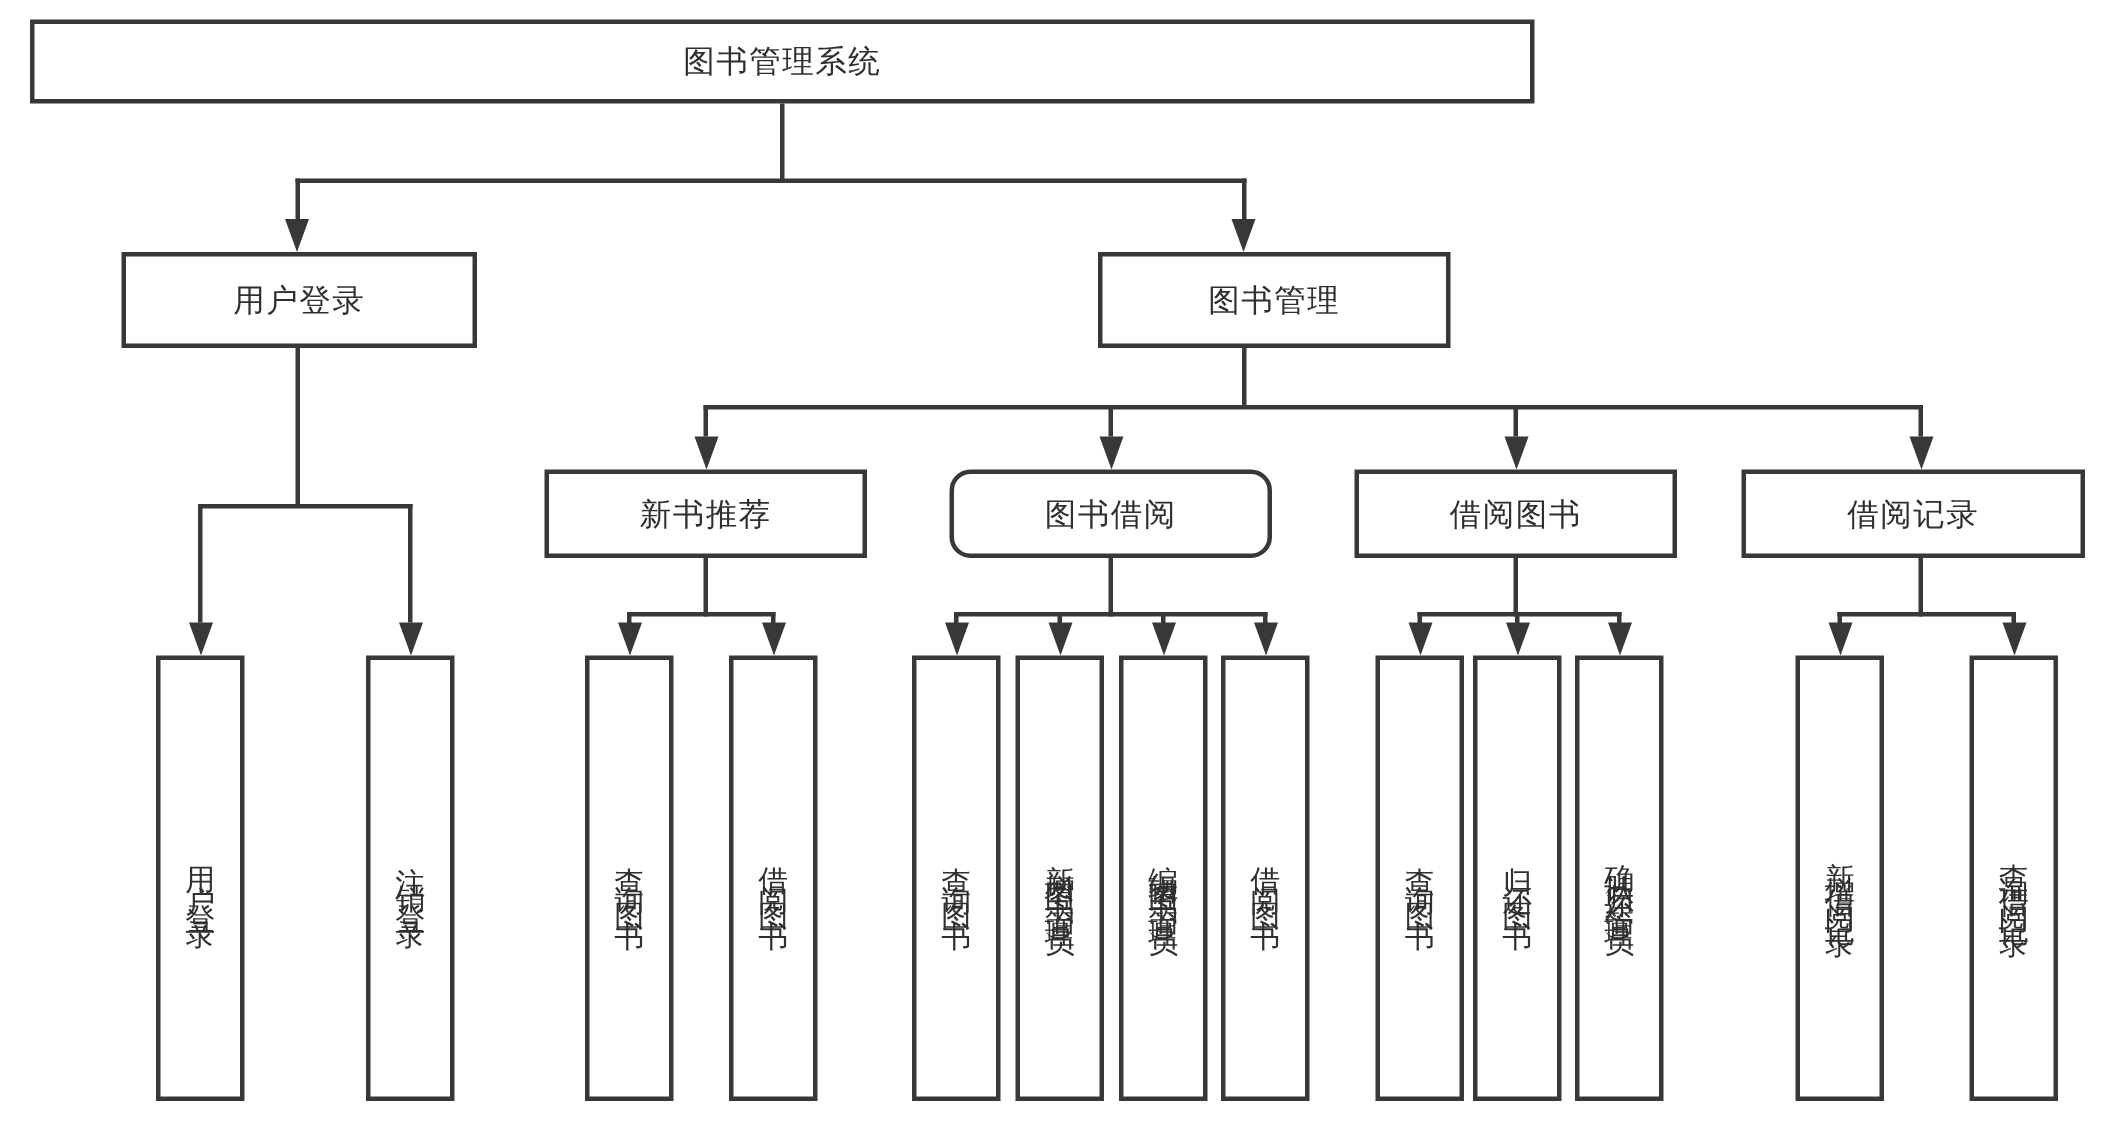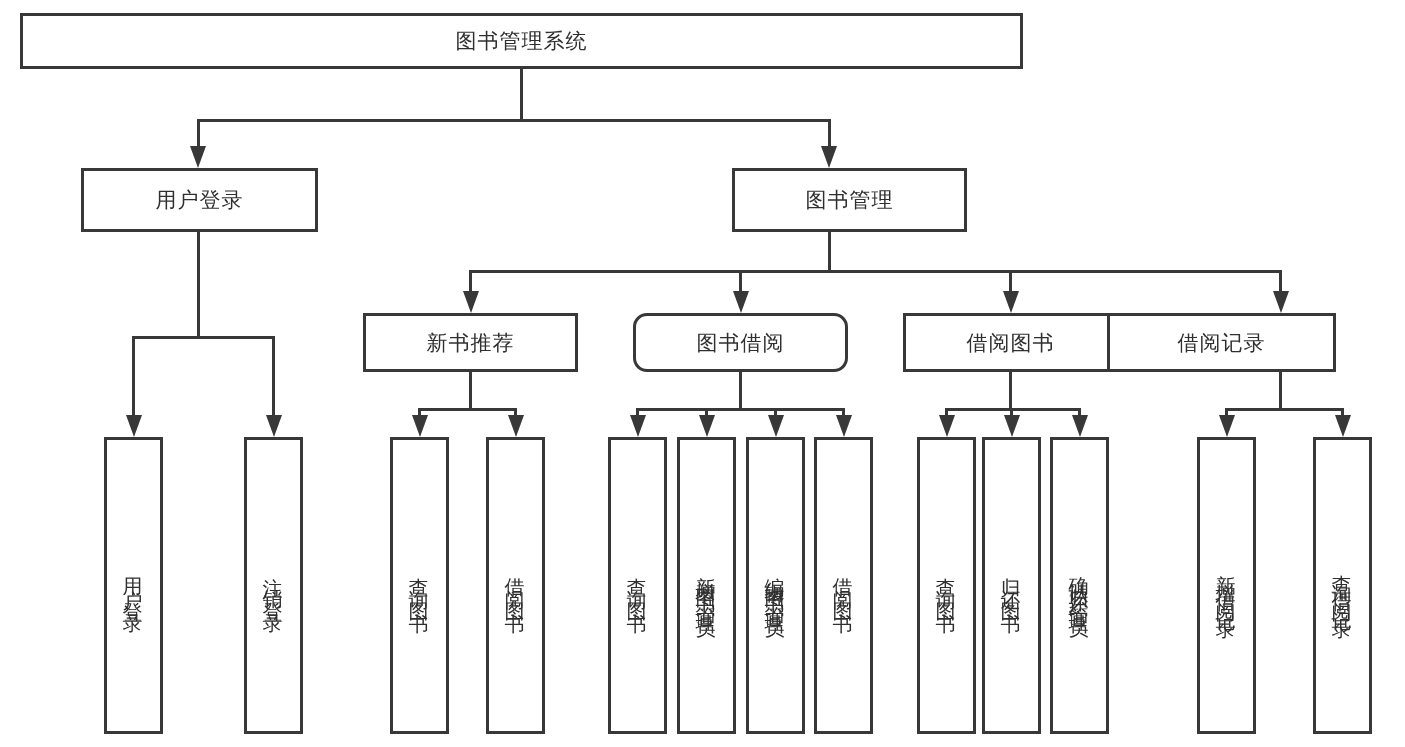--- a/index.html
+++ b/index.html
@@ -84,21 +84,21 @@
   <div class="vline" style="left:739px;top:270px;height:21px;"></div>
   <div class="arrow" style="left:732.5px;top:291px;"></div>
   <div class="vline" style="left:1009px;top:270px;height:21px;"></div>
   <div class="arrow" style="left:1002.5px;top:291px;"></div>
   <div class="vline" style="left:1279px;top:270px;height:21px;"></div>
   <div class="arrow" style="left:1272.5px;top:291px;"></div>
 
   <div class="box" style="left:363px;top:313px;width:215px;height:59px;">新书推荐</div>
   <div class="box" style="left:633px;top:313px;width:215px;height:59px;border-radius:14px;">图书借阅</div>
   <div class="box" style="left:903px;top:313px;width:215px;height:59px;">借阅图书</div>
-  <div class="box" style="left:1107px;top:313px;width:229px;height:59px;">借阅记录</div>
+  <div class="box" style="left:1161px;top:313px;width:229px;height:59px;">借阅记录</div>
 
   <div class="vline" style="left:469px;top:372px;height:39px;"></div>
   <div class="hline" style="left:418px;top:408px;width:99px;"></div>
   <div class="vline" style="left:418px;top:408px;height:9px;"></div>
   <div class="arrow" style="left:411.5px;top:415px;"></div>
   <div class="vline" style="left:514px;top:408px;height:9px;"></div>
   <div class="arrow" style="left:507.5px;top:415px;"></div>
 
   <div class="vline" style="left:739px;top:372px;height:39px;"></div>
   <div class="hline" style="left:636px;top:408px;width:209px;"></div>

